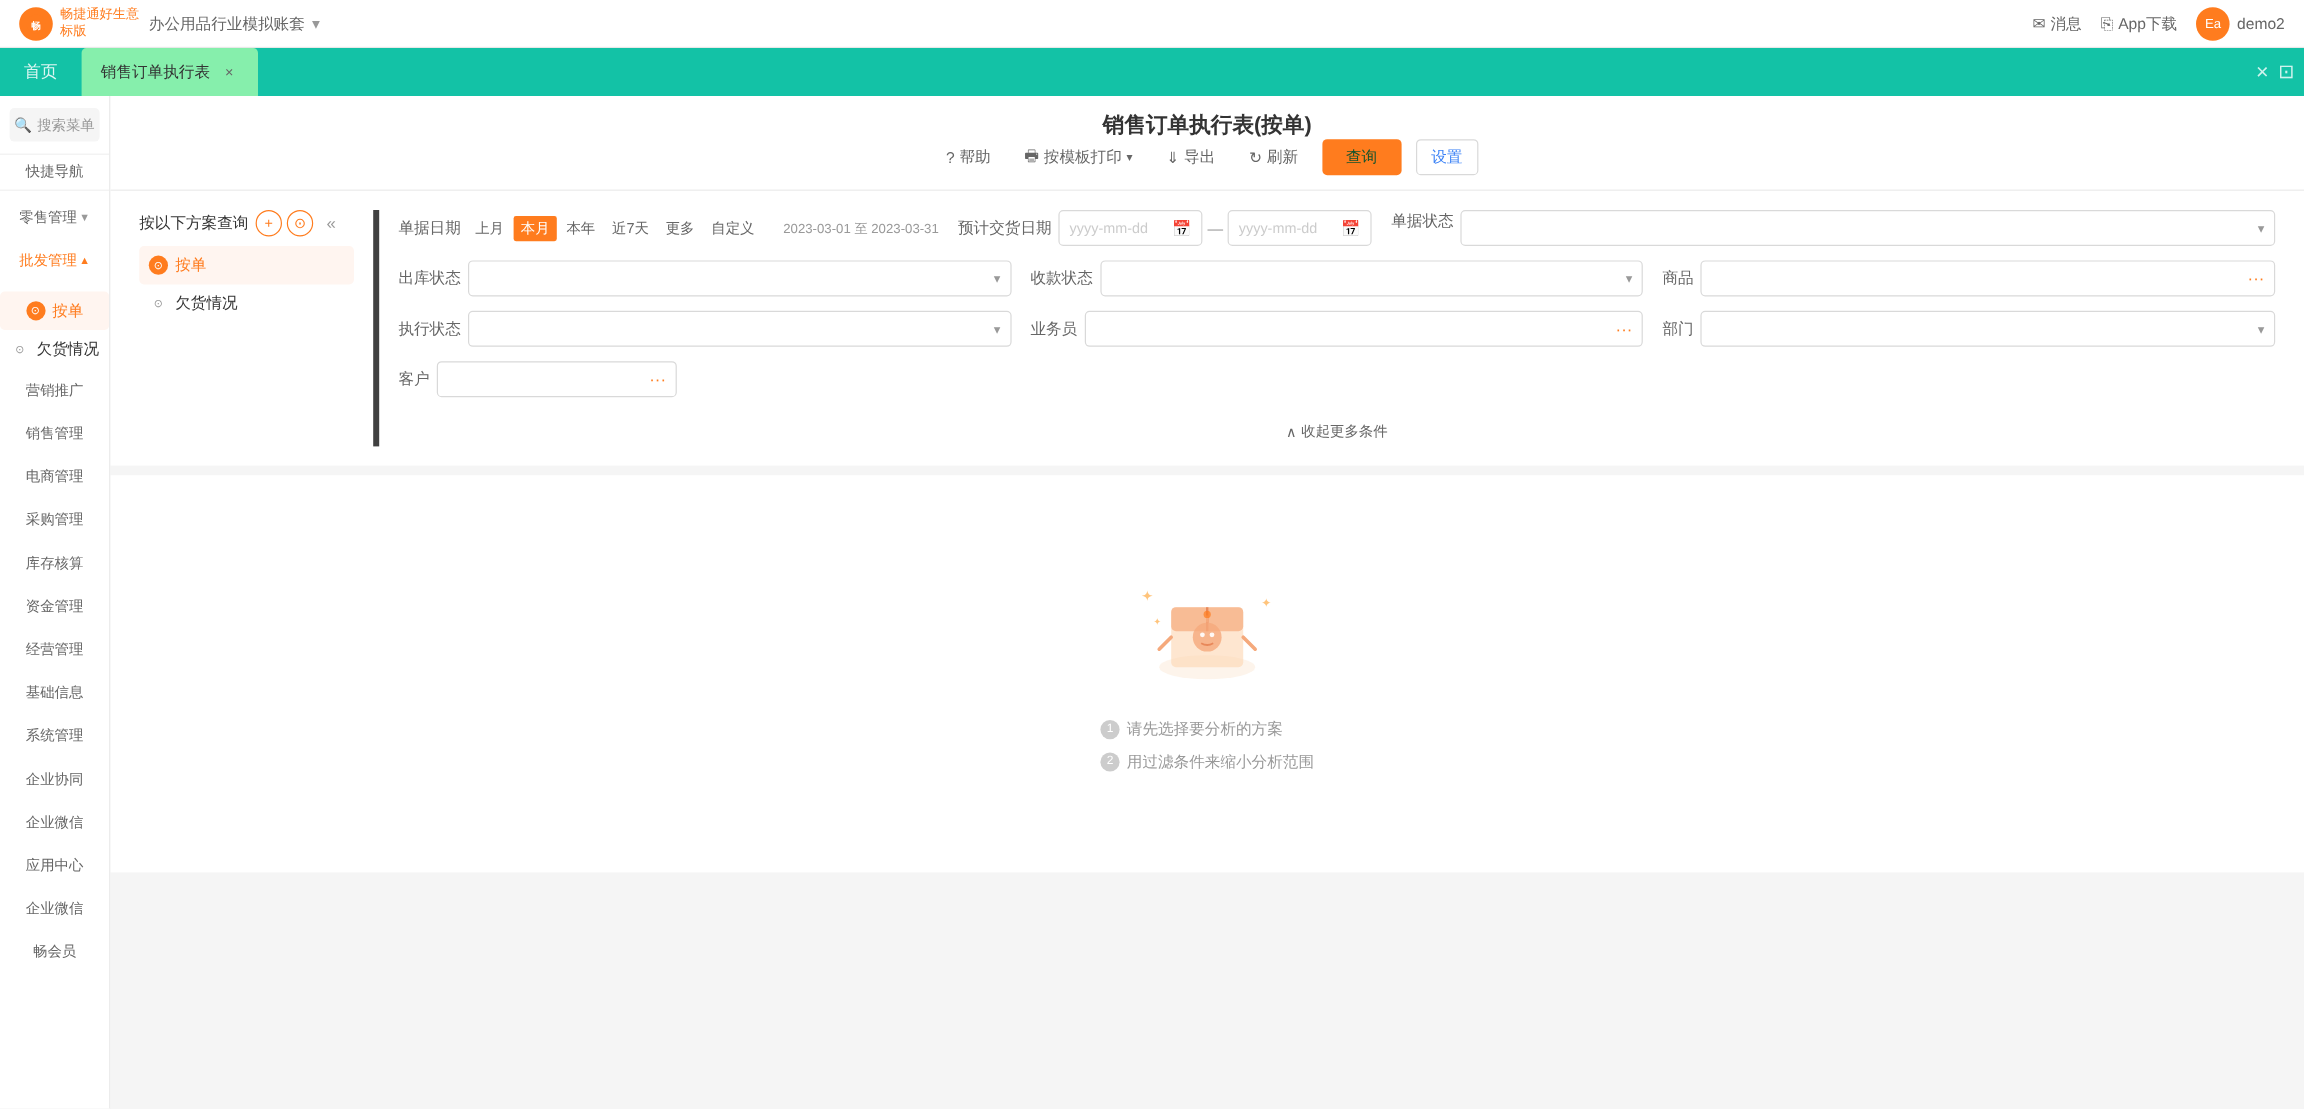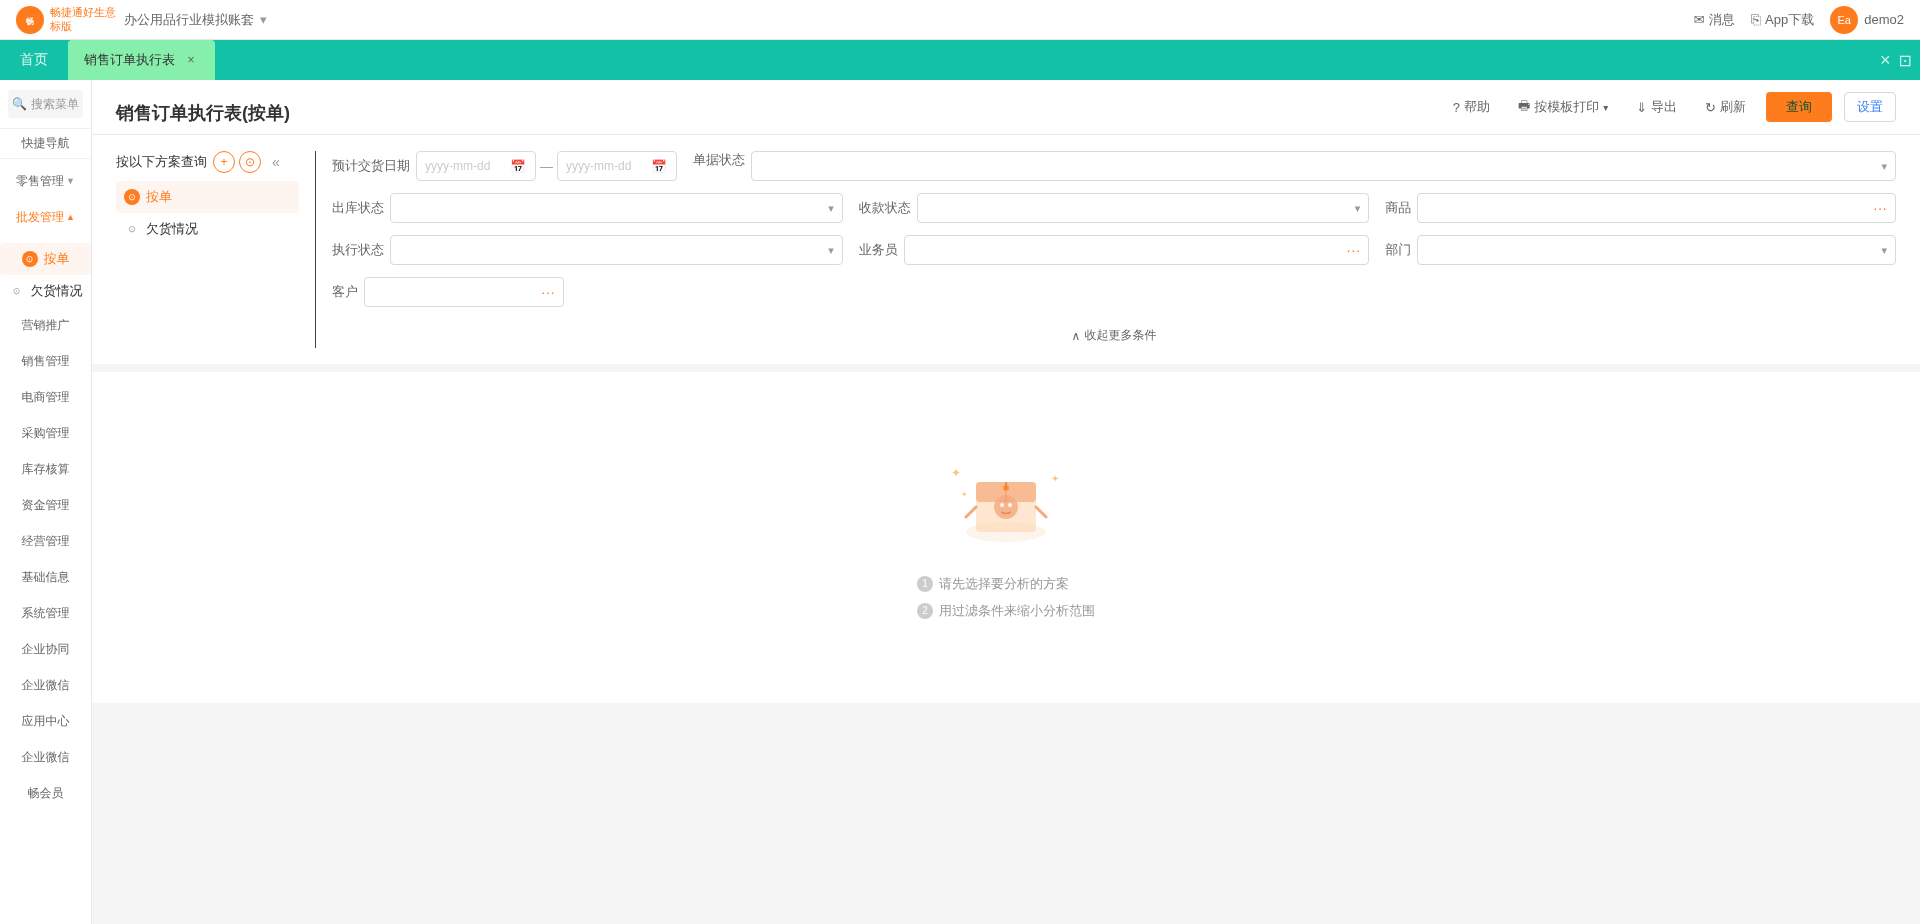--- a/index.html
+++ b/index.html
@@ -197,20 +197,21 @@
     }
 
     
     .page-header {
       background: #fff;
       padding: 12px 24px 0 24px;
       border-bottom: 1px solid #e8e8e8;
       display: flex;
       align-items: center;
       justify-content: space-between;
+      flex-direction: column;
     }
     .page-title {
       font-size: 18px;
       font-weight: 600;
       color: #333;
     }
     .page-header-actions {
       display: flex;
       align-items: center;
       gap: 12px;
@@ -249,21 +250,21 @@
     
     .filter-panel {
       background: #fff;
       padding: 16px 24px;
       display: flex;
       gap: 16px;
     }
     .filter-left {
       width: 200px;
       flex-shrink: 0;
-      border-right: 1px solid #404040;
+      border-right: 5px solid #404040;
       padding-right: 16px;
     }
     .filter-left-title {
       font-size: 13px;
       color: #333;
       margin-bottom: 8px;
       display: flex;
       align-items: center;
       gap: 6px;
     }
@@ -652,20 +653,32 @@
             </div>
             <span>欠货情况</span>
           </div>
         </div>
       </div>
 
       <div class="filter-right">
 
         <div class="filter-row">
           <div class="filter-field" style="flex:none;align-items:center;gap:6px">
+            <span class="filter-label" style="min-width:auto">单据日期</span>
+            <div class="date-tabs">
+              <span class="date-tab">上月</span>
+              <span class="date-tab active">本月</span>
+              <span class="date-tab">本年</span>
+              <span class="date-tab">近7天</span>
+              <span class="date-tab">更多</span>
+              <span class="date-tab">自定义</span>
+            </div>
+            <span class="date-range-text">2023-03-01 至 2023-03-31</span>
+          </div>
+          <div class="filter-field" style="flex:none;align-items:center;gap:6px">
             <span class="filter-label" style="min-width:auto">预计交货日期</span>
             <div class="date-field">
               <div class="date-input">
                 <span style="color:#ccc;font-size:12px">yyyy-mm-dd</span>
                 <span class="date-icon">📅</span>
               </div>
               <span class="date-separator">—</span>
               <div class="date-input">
                 <span style="color:#ccc;font-size:12px">yyyy-mm-dd</span>
                 <span class="date-icon">📅</span>

